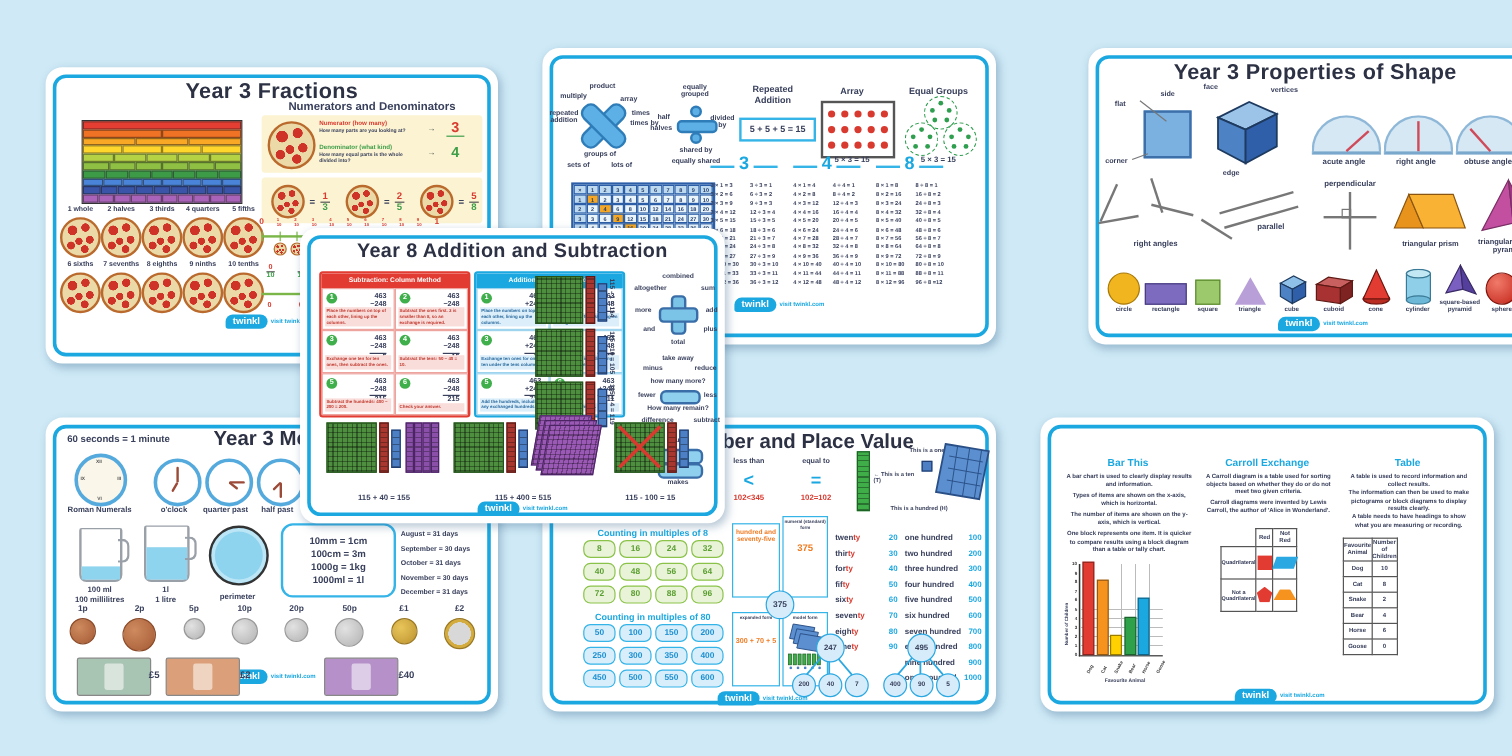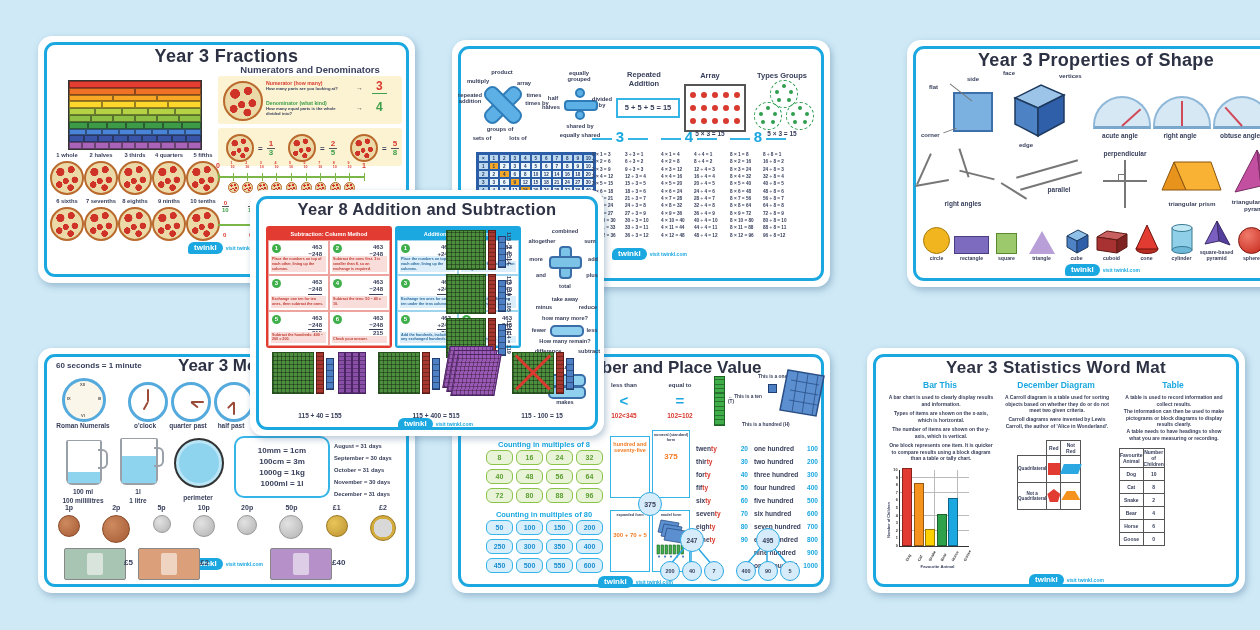--- a/index.html
+++ b/index.html
@@ -152,21 +152,21 @@
   .ctable td,.ctable th{border:1px solid #555;font-size:5px;font-weight:bold;color:#39405c;text-align:center;padding:0}
   .cshape{display:inline-block;vertical-align:middle}
   .sq-red{width:12px;height:12px;background:#e23c32}
   .par-blue{width:18px;height:10px;background:#2ba8e2;transform:skewX(-20deg)}
   .pent-red{width:13px;height:13px;background:#e23c32;clip-path:polygon(50% 0,100% 38%,81% 100%,19% 100%,0 38%)}
   .trap-orange{width:19px;height:9px;background:#f6931e;clip-path:polygon(28% 0,72% 0,100% 100%,0 100%)}
 </style>
 </head>
 <body style="background: rgb(207, 233, 246);">
 
-<div class="card" id="f-card" style="left:38px;top:36px;width:377px;height:247px">
+<div class="card" id="f-card" style="left:38px;top:56px;width:377px;height:247px">
   <div class="cb"></div>
   <div class="ct" style="top:10px;font-size:18px">Year 3 Fractions</div>
   <div class="t c" style="left:272px;top:28px;font-size:9.5px">Numerators and Denominators</div>
   <div class="wall" style="left:30px;top:44px;width:132px;height:68px">
       <div class="wrow">
         <div class="wbrick" style="background: rgb(228, 61, 49);"></div>
       </div>
       <div class="wrow">
         <div class="wbrick" style="background: rgb(240, 114, 36);"></div>
         <div class="wbrick" style="background: rgb(240, 114, 36);"></div>
@@ -426,21 +426,21 @@
       </div>
       <div class="adrow">
         <div class="adot"></div>
         <div class="adot"></div>
         <div class="adot"></div>
         <div class="adot"></div>
         <div class="adot"></div>
       </div>
     </div>
   <div class="t c" style="left:258px;top:90px;font-size:6.5px">5 × 3 = 15</div>
-  <div class="t c" style="left:330px;top:31px;font-size:7.5px">Types Groups</div>
+  <div class="t c" style="left:330px;top:31px;font-size:7.5px">Equal Groups</div>
   <div class="ax" style="left:302px;top:40px;width:58px;height:48px">
       <div class="egc" style="left: 16px; top: 0px;">
         <div class="gdot"></div>
         <div class="gdot"></div>
         <div class="gdot"></div>
         <div class="gdot"></div>
         <div class="gdot"></div>
       </div>
       <div class="egc" style="left: 0px; top: 22px;">
         <div class="gdot"></div>
@@ -1194,21 +1194,20 @@
       <div class="pwc" style="left: 46px; top: 33px; width: 18px; height: 18px; font-size: 5.5px;">5</div>
     </div>
   <div class="logo" style="left:146px;top:228px">
       <span class="logocloud">twinkl</span>
       <span class="logotag">visit twinkl.com</span>
     </div>
 </div>
 
 <div class="card" id="st-card" style="left:867px;top:348px;width:378px;height:245px">
   <div class="cb"></div>
-  <div class="ct" style="top:10px;font-size:17px">Year 3 Statistics Word Mat</div>
 
   <span class="sthead" style="left:73px;top:32px">Bar This</span>
   <div class="stp" style="left:20px;top:46px;width:108px">A bar chart is used to clearly display results and information.</div>
   <div class="stp" style="left:20px;top:62px;width:108px">Types of items are shown on the x-axis, which is horizontal.</div>
   <div class="stp" style="left:20px;top:78px;width:108px">The number of items are shown on the y-axis, which is vertical.</div>
   <div class="stp" style="left:20px;top:94px;width:108px">One block represents one item. It is quicker to compare results using a block diagram than a table or tally chart.</div>
   <div class="bchart" style="left:18px;top:120px;width:104px;height:104px">
       <div style="position: absolute; left: -14px; top: 50px; font-size: 3.8px; font-weight: bold; transform: rotate(-90deg); white-space: nowrap;">Number of Children</div>
       <div class="bplot" style="left: 14px; top: 2px; width: 69px; height: 76px;">
         <div class="bar" style="left: 2px; height: 76px; background: rgb(226, 60, 50);"></div>
@@ -1230,21 +1229,21 @@
       <div class="bnum" style="left: 13px; top: 2px;">10</div>
       <div class="bxlab" style="left: 20px; top: 92px;">Dog</div>
       <div class="bxlab" style="left: 31.5px; top: 92px;">Cat</div>
       <div class="bxlab" style="left: 43px; top: 92px;">Snake</div>
       <div class="bxlab" style="left: 54.5px; top: 92px;">Bear</div>
       <div class="bxlab" style="left: 66px; top: 92px;">Horse</div>
       <div class="bxlab" style="left: 77.5px; top: 92px;">Goose</div>
       <div style="position: absolute; left: 18px; top: 96px; width: 69px; text-align: center; font-size: 4.2px; font-weight: bold;">Favourite Animal</div>
     </div>
 
-  <span class="sthead" style="left:189px;top:32px">December Diagram</span>
+  <span class="sthead" style="left:189px;top:32px">Carroll Exchange</span>
   <div class="stp" style="left:136px;top:46px;width:108px">A Carroll diagram is a table used for sorting objects based on whether they do or do not meet two given criteria.</div>
   <div class="stp" style="left:136px;top:68px;width:108px">Carroll diagrams were invented by Lewis Carroll, the author of 'Alice in Wonderland'.</div>
   <div class="ax" style="left:150px;top:92px">
       <table class="ctable">
         <tbody>
           <tr>
             <td style="width:32px;height:14px;border:none"></td>
             <th style="width:30px">Red</th>
             <th style="width:30px">Not Red</th>
           </tr>

